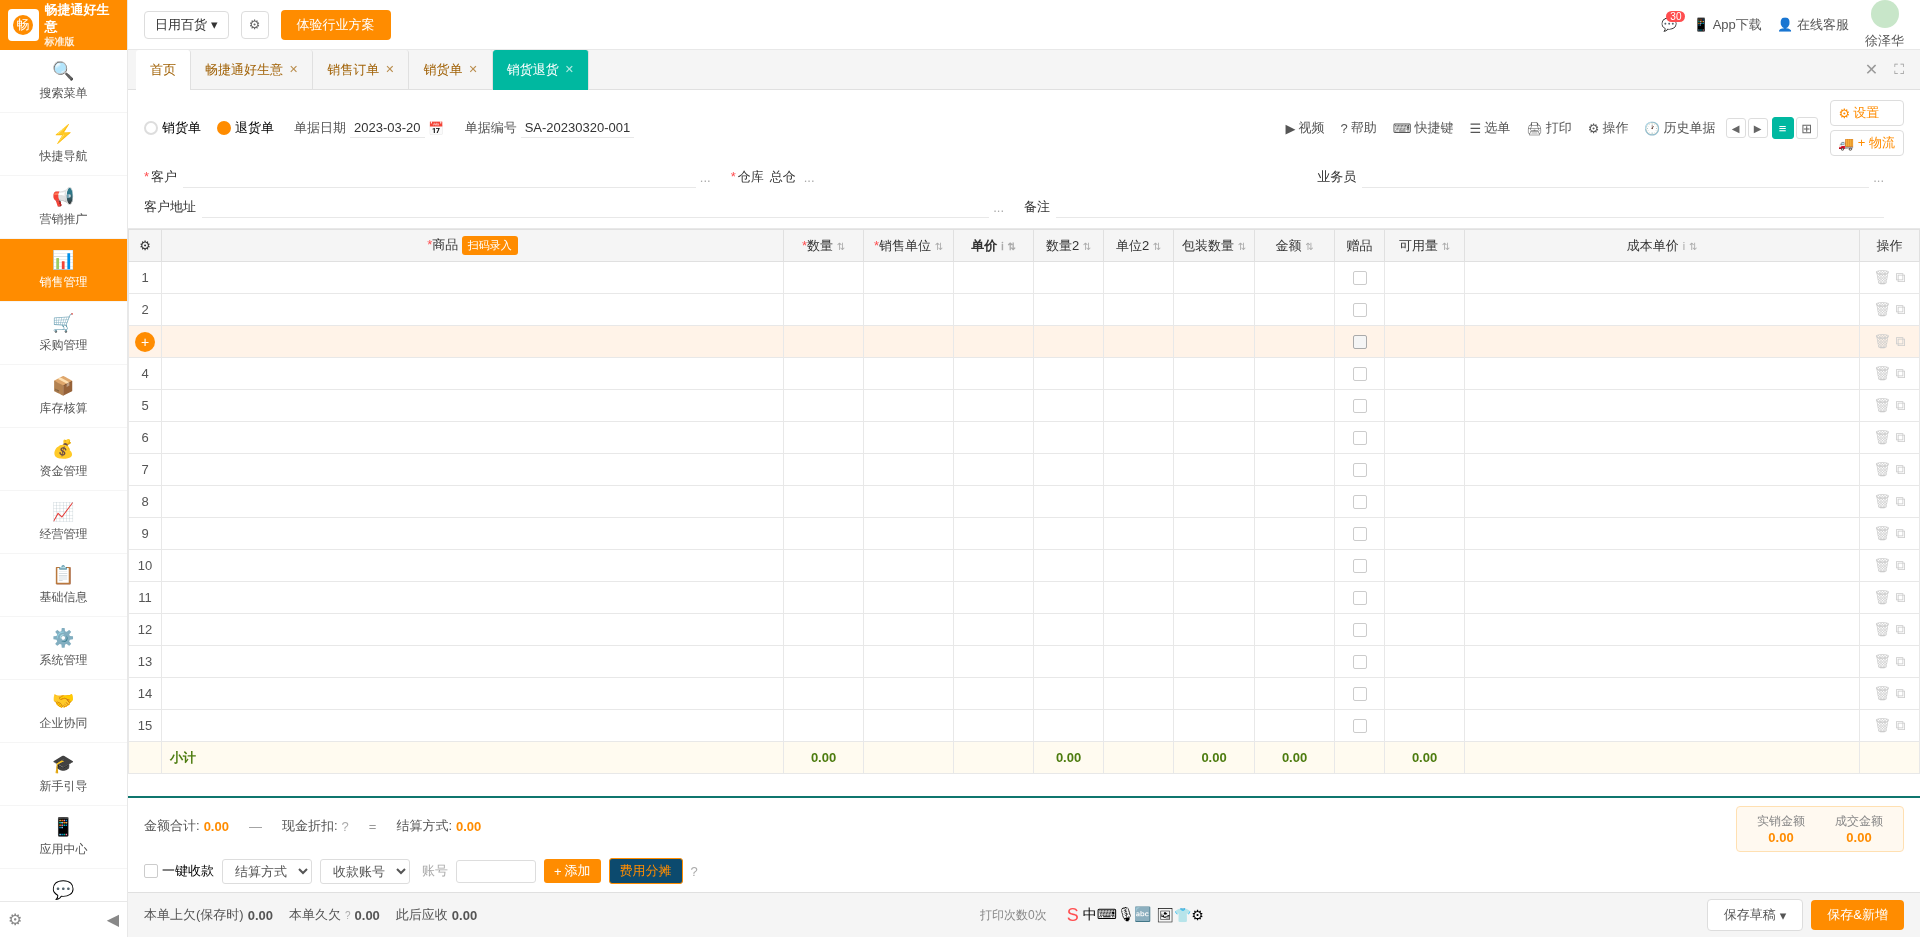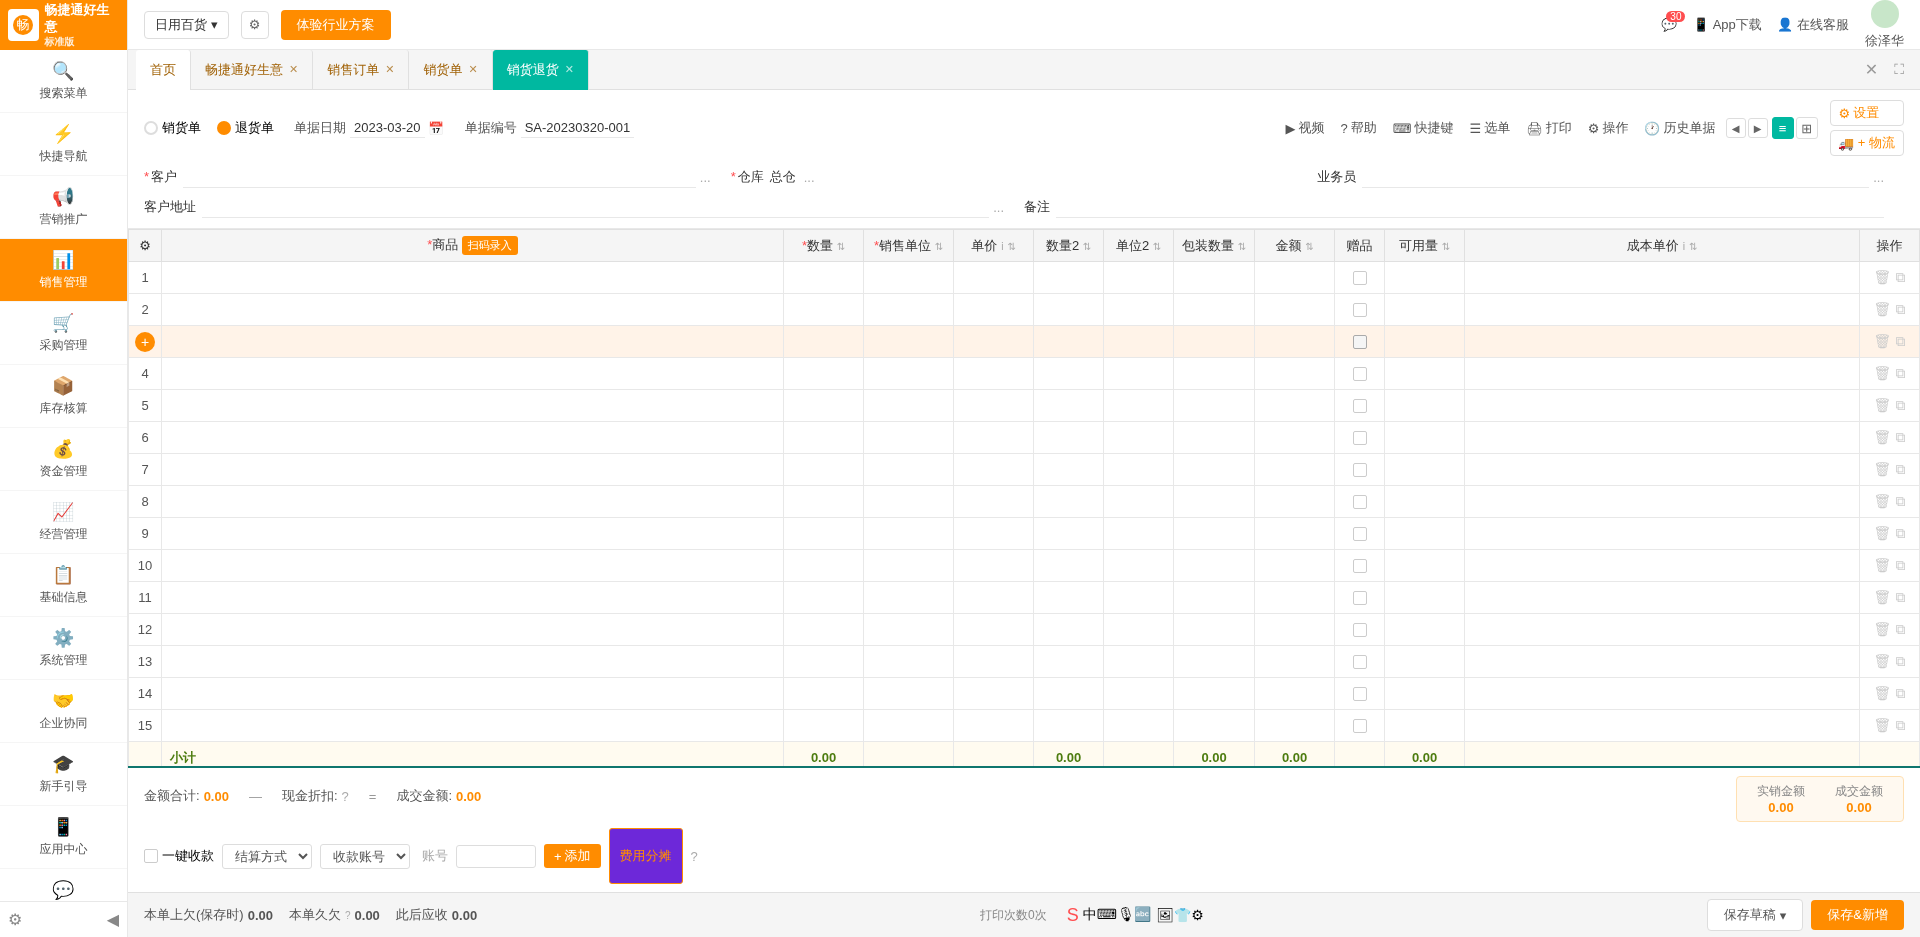--- a/index.html
+++ b/index.html
@@ -75,21 +75,21 @@
 
     
     .bottom-area { background: #fff; border-top: 2px solid #0f766e; padding: 8px 16px; }
     .summary-row { display: flex; align-items: center; gap: 20px; margin-bottom: 6px; }
     .summary-item { display: flex; align-items: center; gap: 4px; color: #555; }
     .payment-row { display: flex; align-items: center; gap: 8px; }
     .pay-checkbox { display: flex; align-items: center; gap: 4px; cursor: pointer; }
     .pay-select { border: 1px solid #ddd; border-radius: 3px; padding: 3px 8px; color: #555; background: #fff; cursor: pointer; }
     .amount-input { border: 1px solid #ddd; border-radius: 3px; padding: 3px 8px; width: 80px; color: #555; }
     .add-btn { background: #ff8c00; color: #fff; border: none; border-radius: 3px; padding: 3px 10px; cursor: pointer; display: flex; align-items: center; gap: 3px; }
-    .feefen-btn { border: 1px solid #ff8c00; color: #ff8c00; background: #6d28d9; border-radius: 3px; padding: 18px 10px; cursor: pointer; }
+    .feefen-btn { border: 1px solid #ff8c00; color: #ff8c00; background: #0c4a6e; border-radius: 3px; padding: 3px 10px; cursor: pointer; }
 
     
     .footer { background: #f5f5f5; border-top: 1px solid #e0e0e0; padding: 6px 16px; display: flex; align-items: center; justify-content: space-between; }
     .footer-left { display: flex; align-items: center; gap: 16px; color: #555; }
     .footer-center { display: flex; align-items: center; gap: 4px; }
     .footer-right { display: flex; align-items: center; gap: 8px; }
     .save-draft-btn { border: 1px solid #ddd; background: #fff; border-radius: 4px; padding: 6px 16px; cursor: pointer; color: #555; display: flex; align-items: center; gap: 4px; }
     .save-new-btn { background: #ff8c00; color: #fff; border: none; border-radius: 4px; padding: 6px 16px; cursor: pointer; font-size: 13px; }
 
     .sort-icon { color: #aaa; font-size: 10px; cursor: pointer; }
@@ -356,21 +356,21 @@
             <button class="scan-btn">扫码录入</button>
           </th>
           <th style="width:80px;">
             <span style="color:#ff4d4f;">*</span><span>数量</span>
             <span class="sort-icon">⇅</span>
           </th>
           <th style="width:90px;">
             <span style="color:#ff4d4f;">*</span><span>销售单位</span>
             <span class="sort-icon">⇅</span>
           </th>
-          <th style="width:80px;">
+          <th style="width:80px;font-weight:bold;">
             <span>单价</span>
             <span class="info-icon">ℹ</span>
             <span class="sort-icon">⇅</span>
           </th>
           <th style="width:70px;">
             <span>数量2</span>
             <span class="sort-icon">⇅</span>
           </th>
           <th style="width:70px;">
             <span>单位2</span>
@@ -795,21 +795,21 @@
           <span>金额合计:</span>
           <span style="color:#ff8c00;font-weight:bold;">0.00</span>
         </div>
         <span style="color:#999;">—</span>
         <div class="summary-item">
           <span>现金折扣:</span>
           <span style="color:#aaa;cursor:pointer;">?</span>
         </div>
         <span style="color:#999;">=</span>
         <div class="summary-item">
-          <span>成交金额:</span>
+          <span>结算方式:</span>
           <span style="color:#ff8c00;font-weight:bold;">0.00</span>
         </div>
       </div>
 
       <div style="background:#fff9f0;border:1px solid #ffe0b2;padding:6px 20px;border-radius:4px;display:flex;gap:30px;">
         <div style="display:flex;flex-direction:column;align-items:center;">
           <span style="color:#888;font-size:12px;">实销金额</span>
           <span style="color:#ff8c00;font-weight:bold;">0.00</span>
         </div>
         <div style="display:flex;flex-direction:column;align-items:center;">

